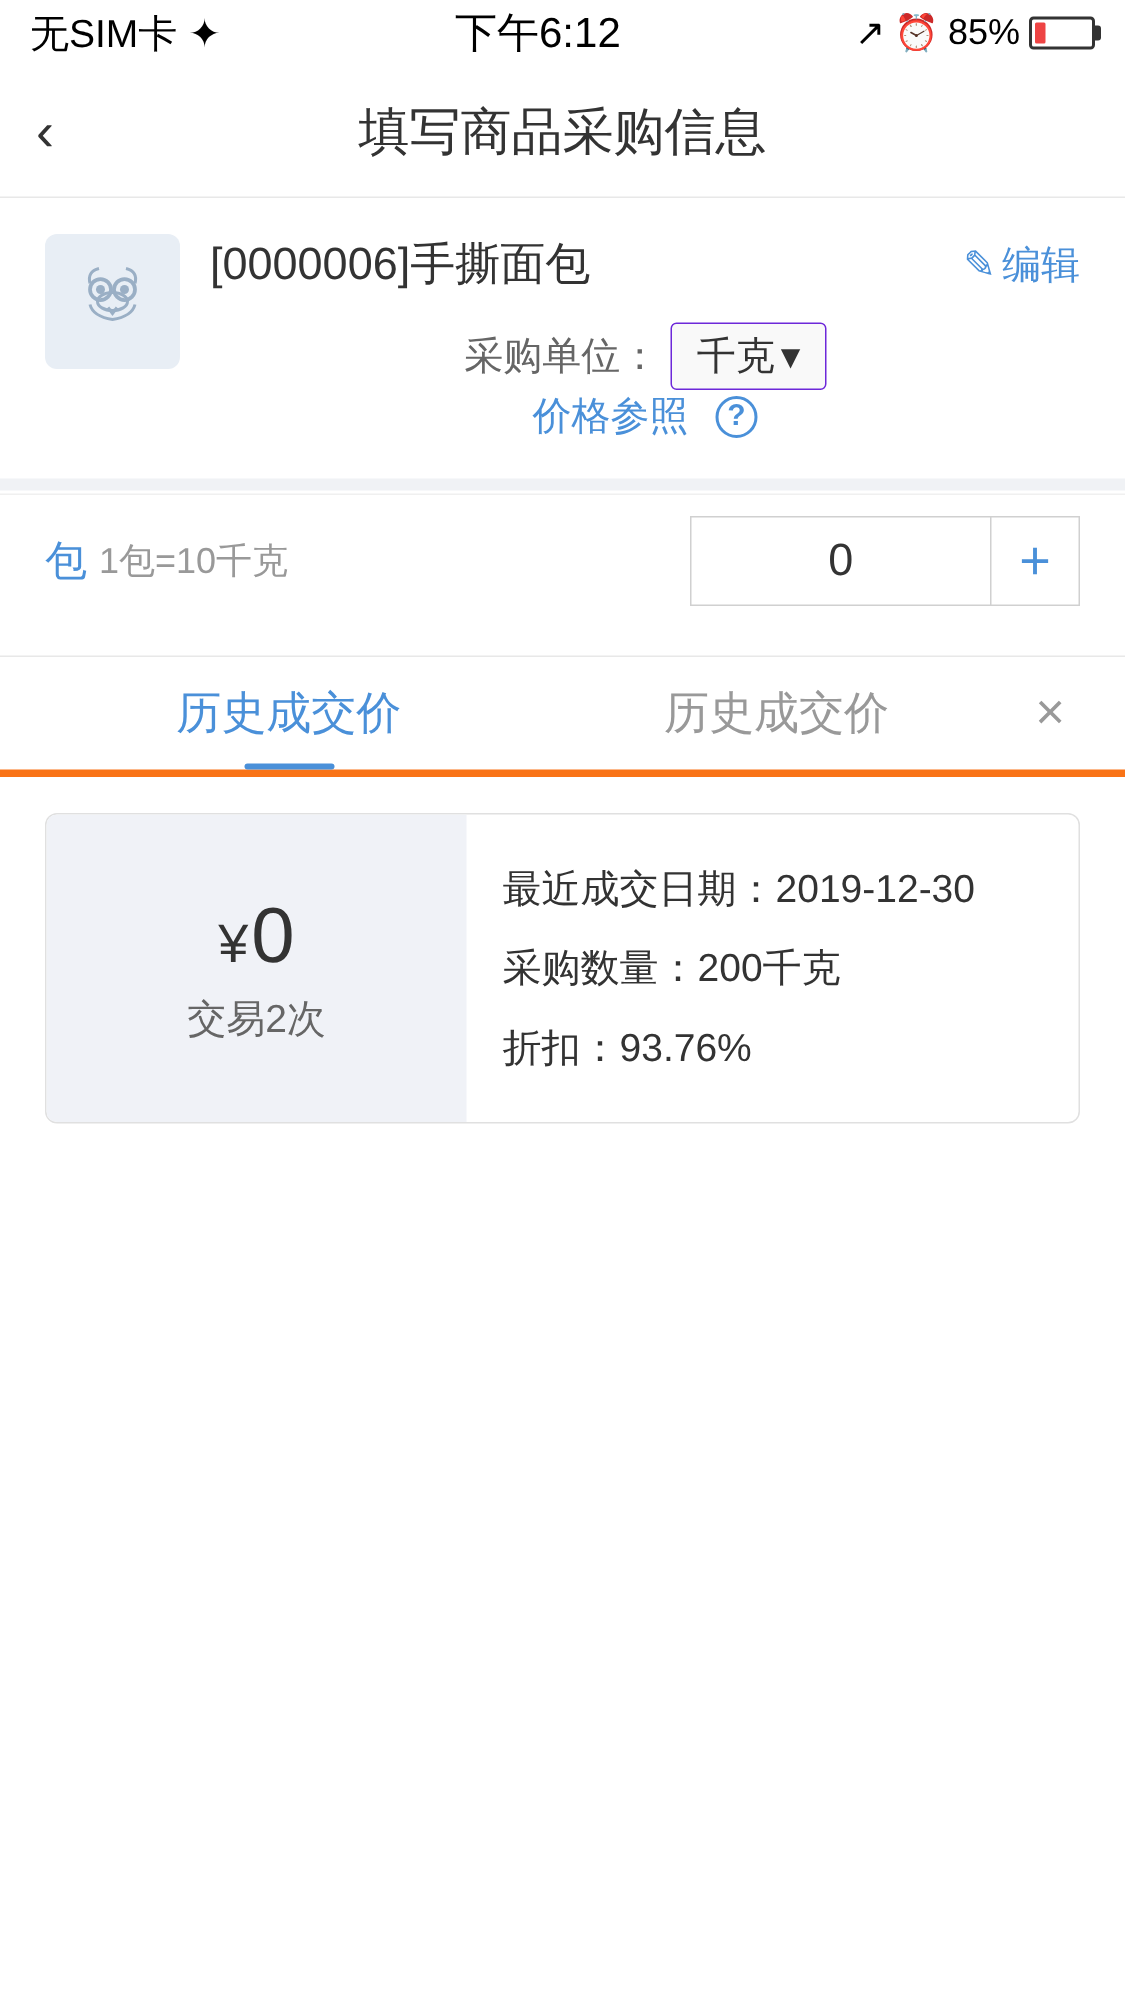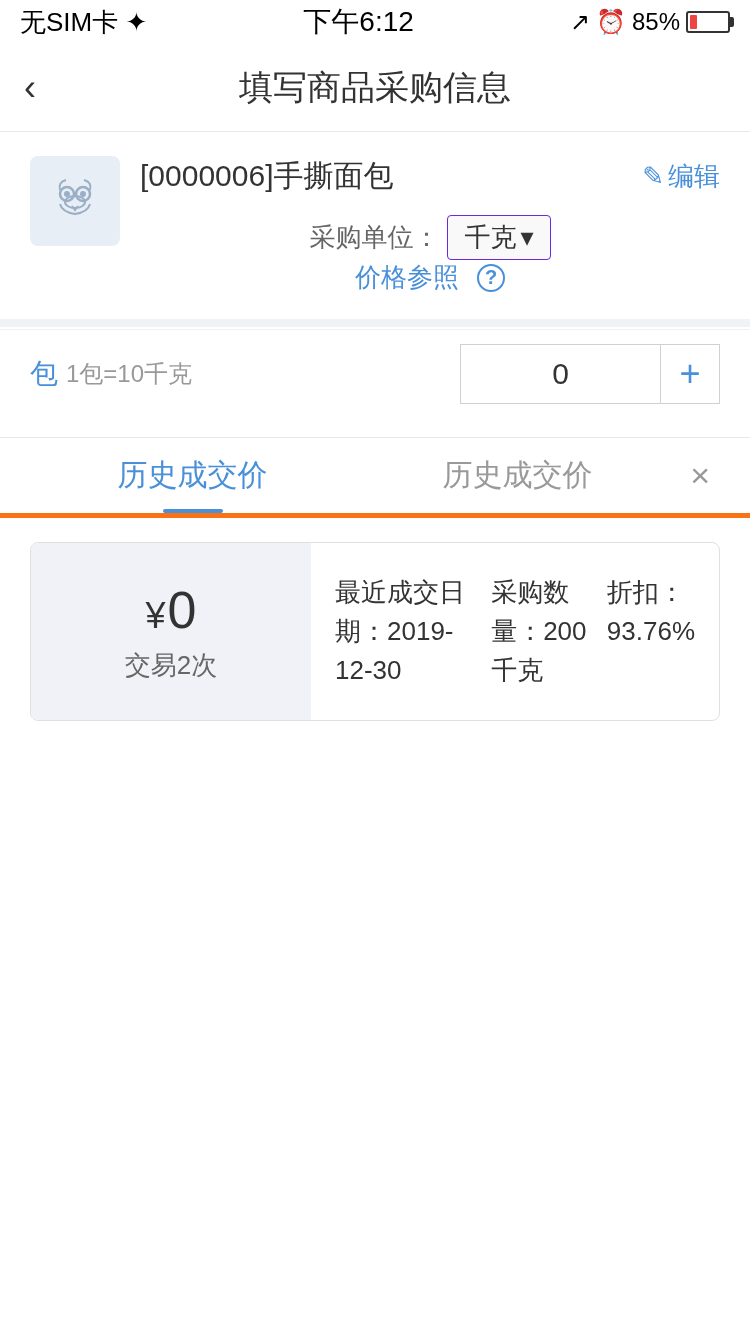--- a/index.html
+++ b/index.html
@@ -300,21 +300,21 @@
     .history-trades {
       font-size: 26px;
       color: #666;
       margin-top: 8px;
       text-align: center;
     }
     .history-right {
       flex: 1;
       padding: 30px 24px;
       display: flex;
-      flex-direction: row;
+      flex-direction: column;
       justify-content: center;
       gap: 14px;
     }
     .detail-row {
       font-size: 26px;
       color: #333;
       line-height: 1.5;
     }
 
     

